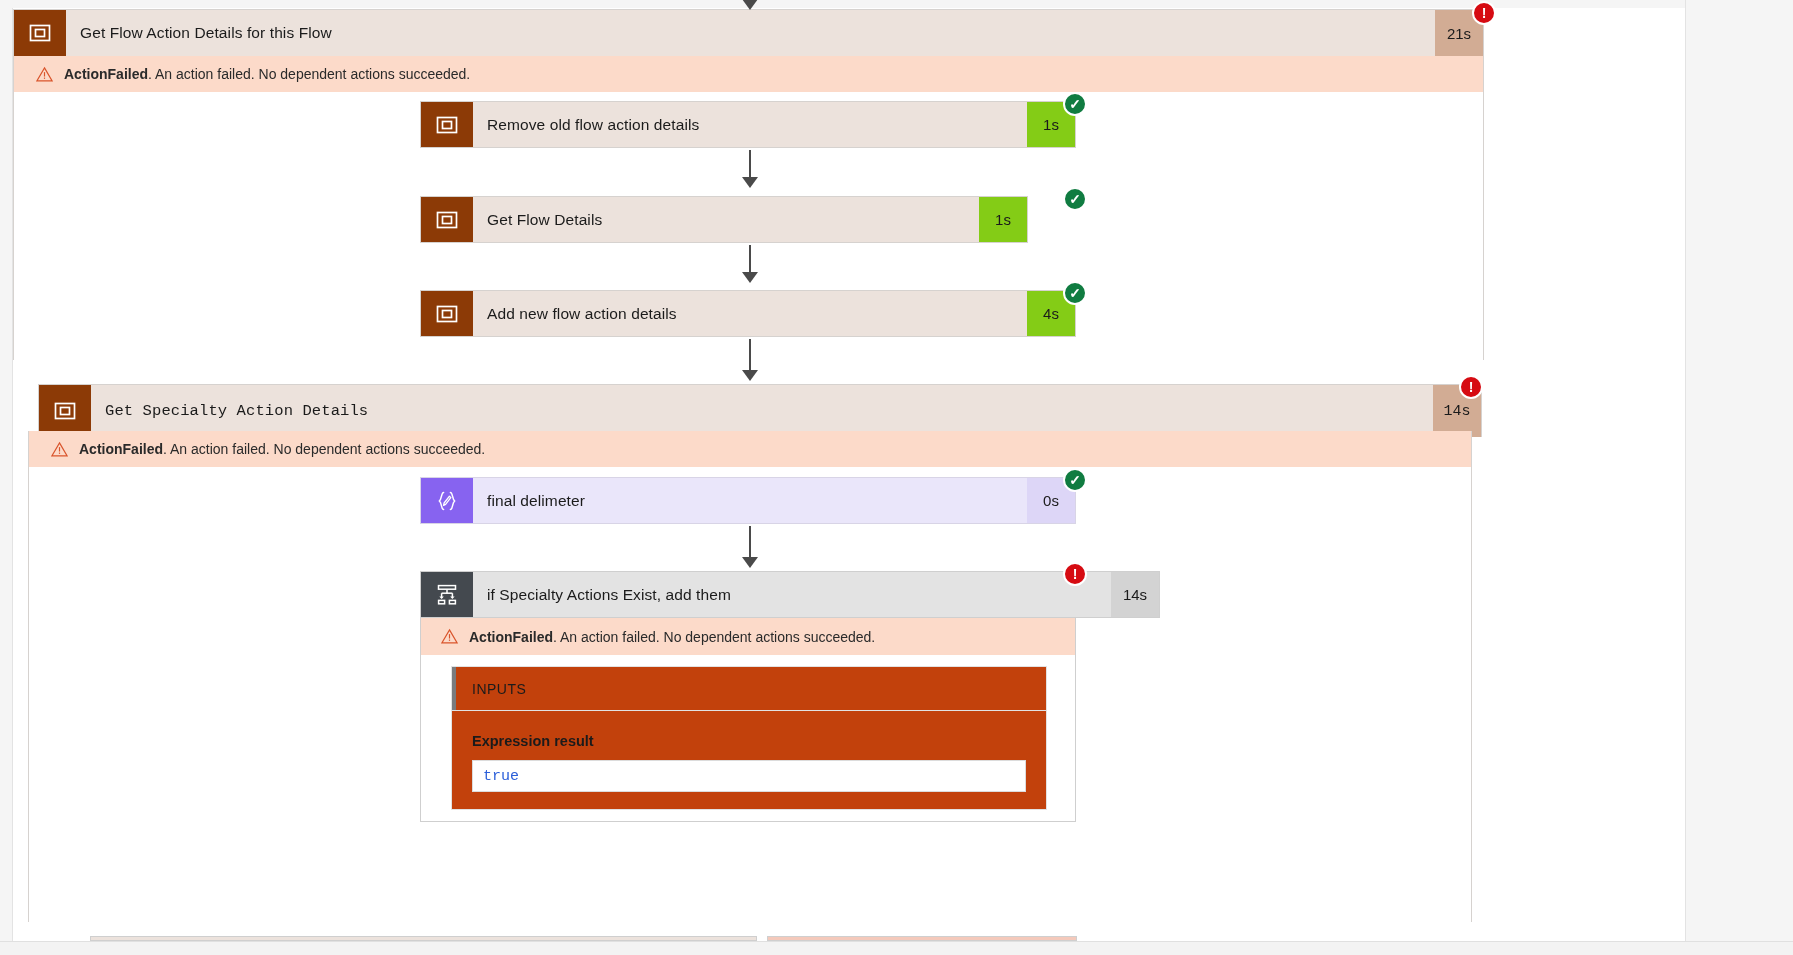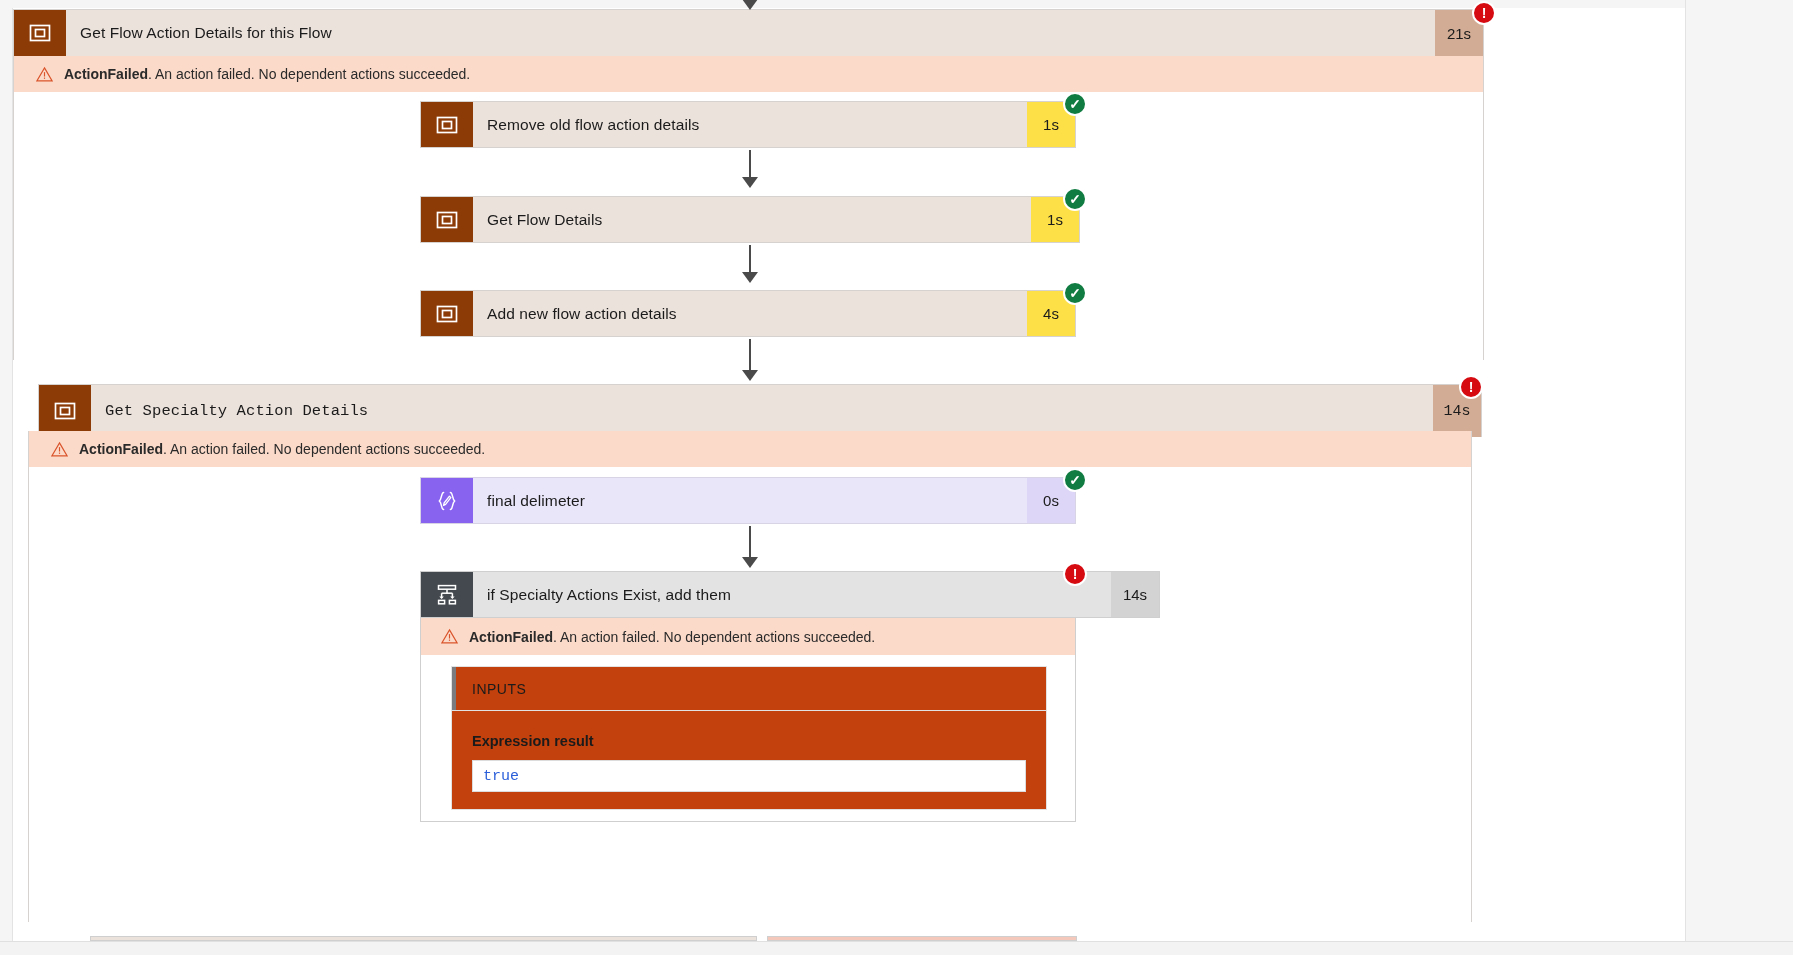--- a/index.html
+++ b/index.html
@@ -30,21 +30,21 @@
   
   .scope-card { border: 1px solid #d6d2cf; border-bottom: none; }
   .scope-card .icon-box { background: #8c3a06; }
   .scope-card .title-box { background: #ece2dc; }
   .scope-card .dur-box   { background: #d2ac94; }
 
   
   .action-card { border: 1px solid #d6d2cf; }
   .action-card .icon-box { background: #8c3a06; }
   .action-card .title-box { background: #ece2dc; }
-  .action-card .dur-box   { background: #fde047; }
+  .action-card .dur-box   { background: #84cc16; }
 
   
   .compose-card { border: 1px solid #d8d4e6; }
   .compose-card .icon-box { background: #8763f0; }
   .compose-card .title-box { background: #eae6fa; padding-left: 14px; }
   .compose-card .dur-box   { background: #ddd6f7; }
 
   
   .cond-card { border: 1px solid #cfcfcf; }
   .cond-card .icon-box { background: #44494f; }
@@ -168,21 +168,21 @@
   </div>
   <div class="badge ok" style="left:1063px; top:92px;">
     <span class="glyph">✓</span>
   </div>
 
   <div class="arrow" style="left:735px; top:150px; width:30px; height:38px;">
     <div class="stem" style="height:27px;"></div>
     <div class="head"></div>
   </div>
 
-  <div class="card action-card" style="left:420px; top:196px; width:660px; height:47px;">
+  <div class="card action-card" style="left:420px; top:196px; width:608px; height:47px;">
     <div class="icon-box">
       <svg width="24" height="24" viewBox="0 0 24 24" aria-hidden="true">
         <rect x="2.5" y="4.5" width="19" height="15" fill="none" stroke="#ffffff" stroke-width="1.7"></rect>
         <rect x="7.5" y="8.5" width="9" height="7" fill="none" stroke="#ffffff" stroke-width="1.7"></rect>
       </svg>
     </div>
     <div class="title-box">Get Flow Details</div>
     <div class="dur-box">1s</div>
   </div>
   <div class="badge ok" style="left:1063px; top:187px;">

